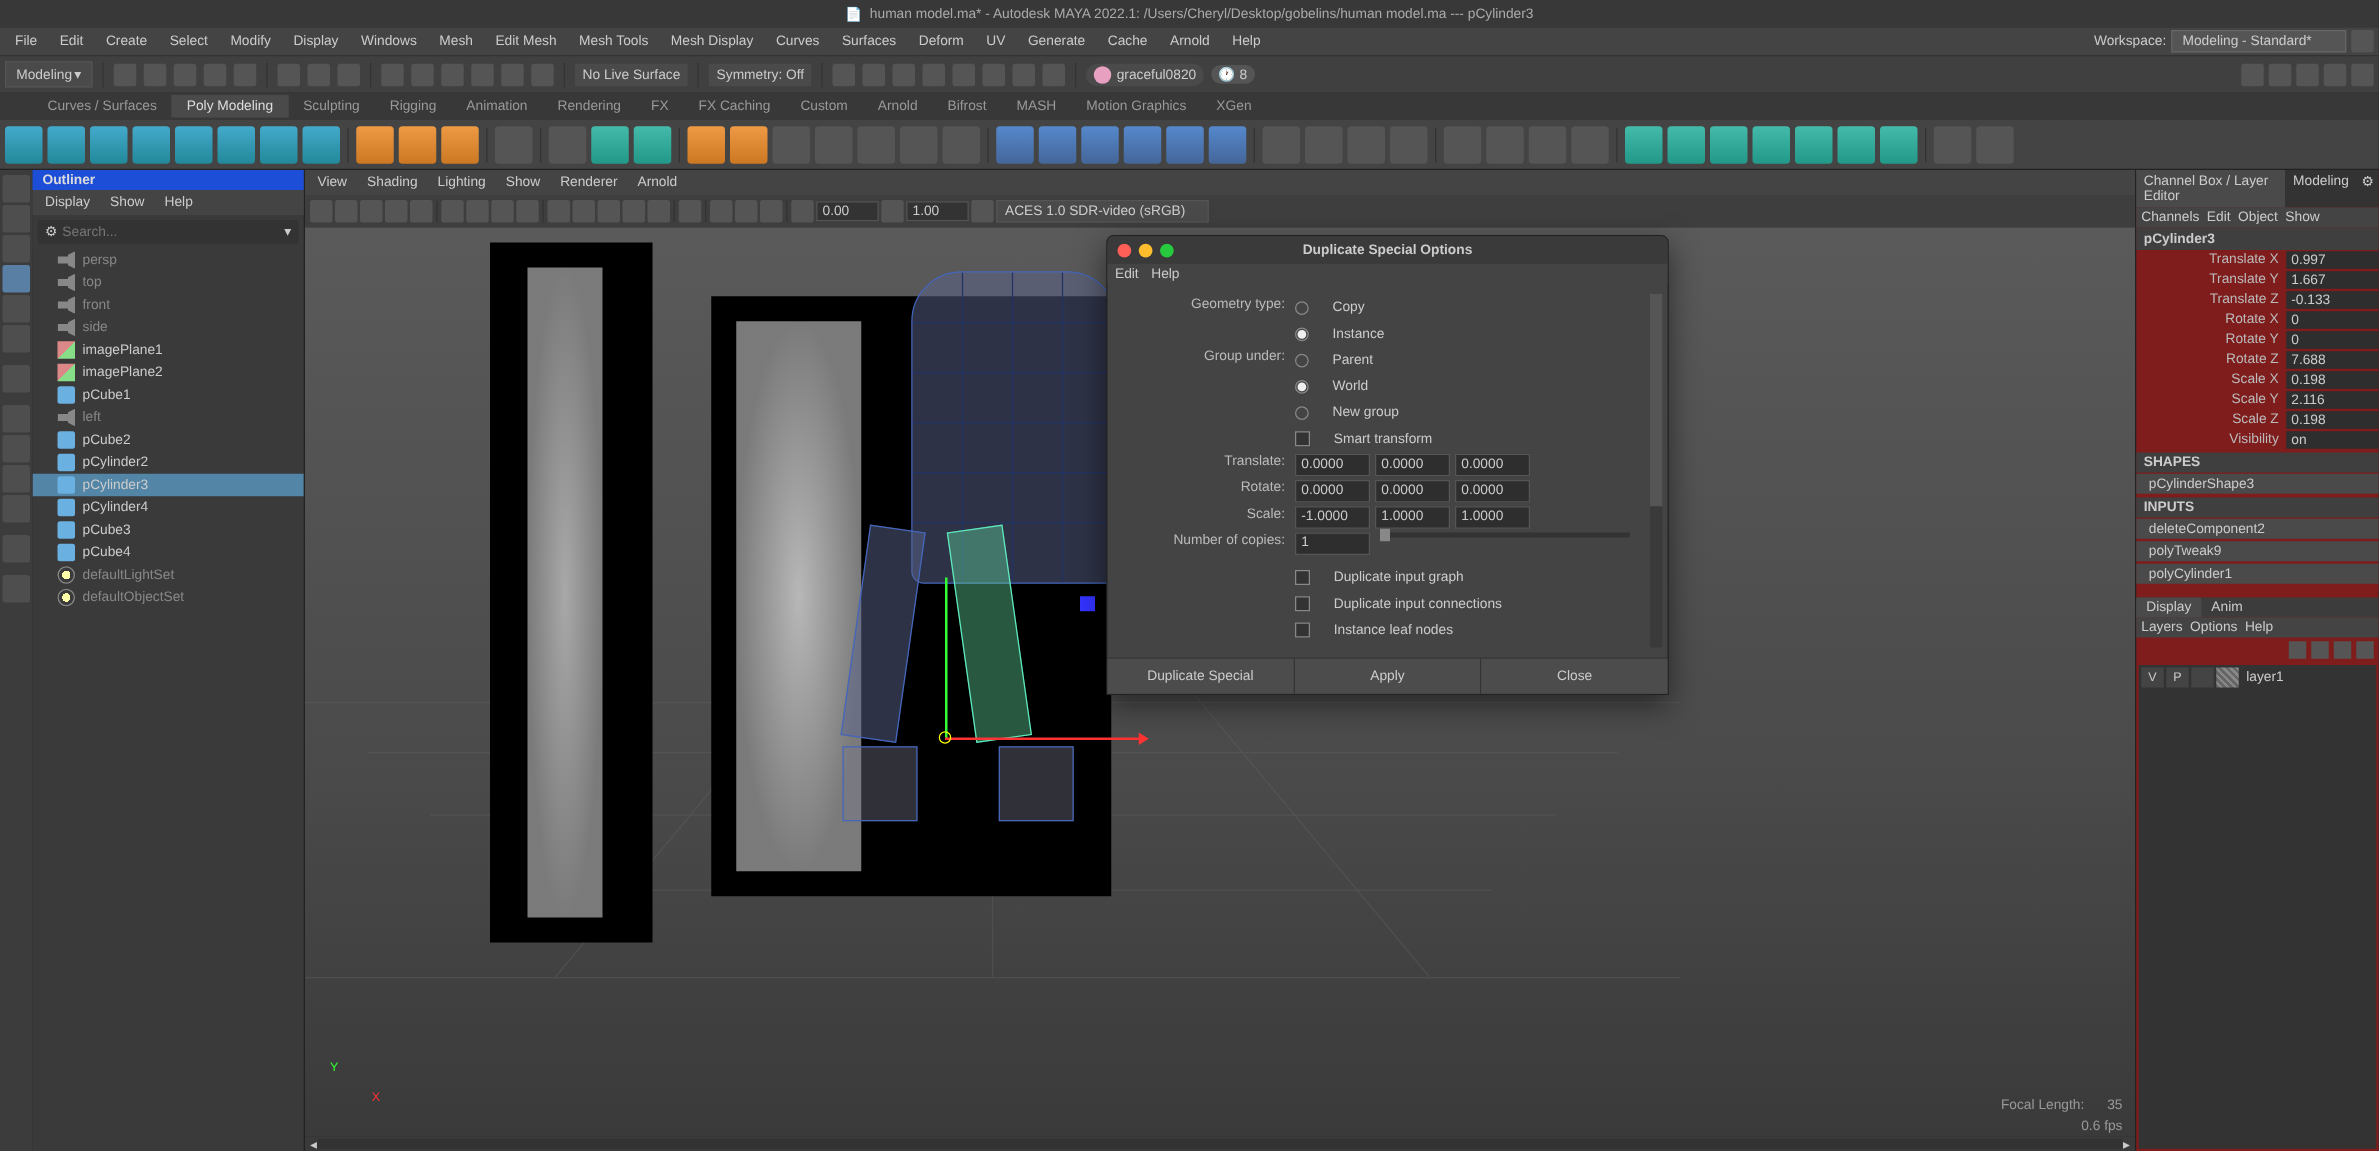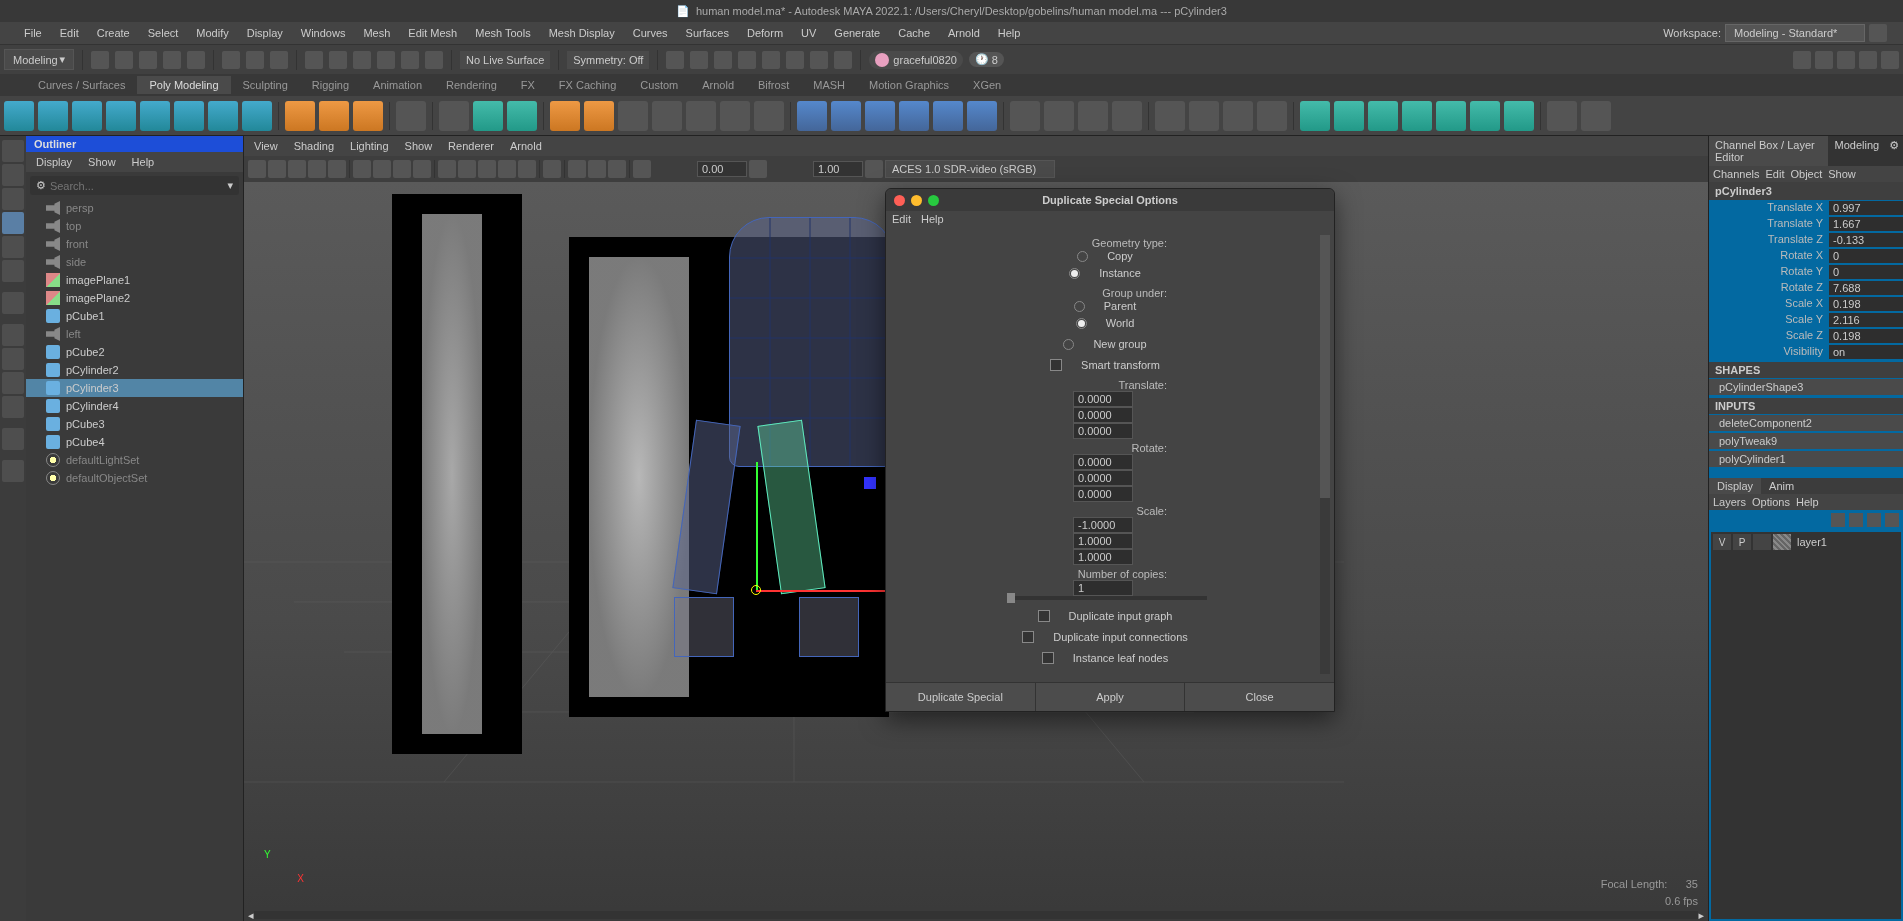--- a/index.html
+++ b/index.html
@@ -3,21 +3,21 @@
 <meta charset="utf-8">
 <style>
 * { margin: 0; padding: 0; box-sizing: border-box; font-family: "Segoe UI", Arial, sans-serif; font-size: 11px; }
 body { background: #2b2b2b; color: #ccc; width: 1903px; height: 921px; overflow: hidden; position: relative; }
 
 
 .title-bar { height: 22px; background: #383838; display: flex; align-items: center; justify-content: center; color: #aaa; font-size: 11px; }
 .title-bar .file-icon { margin-right: 6px; color: #6ab0e0; }
 
 
-.main-menu { height: 22px; background: #444; display: flex; align-items: center; padding: 0 16px; gap: 2px; }
+.main-menu { height: 22px; background: #444; display: flex; align-items: center; padding: 0 4px; gap: 2px; }
 .main-menu-item { padding: 2px 8px; cursor: pointer; }
 .main-menu-right { margin-left: auto; display: flex; align-items: center; gap: 4px; }
 .workspace-select { background: #555; padding: 2px 8px; color: #ccc; border: 1px solid #666; width: 140px; }
 
 
 .status-line { height: 30px; background: #404040; display: flex; align-items: center; padding: 0 4px; gap: 6px; border-top: 1px solid #333; }
 .mode-select { background: #4a4a4a; padding: 3px 8px; width: 70px; display: flex; align-items: center; border: 1px solid #555; }
 .sl-sep { width: 1px; height: 20px; background: #333; margin: 0 2px; }
 .sl-icon { width: 18px; height: 18px; background: #555; border-radius: 2px; }
 .sl-btn { padding: 3px 6px; background: #4a4a4a; }
@@ -58,21 +58,21 @@
 .ol-icon.camera { background: #888; clip-path: polygon(0 30%, 60% 30%, 60% 20%, 100% 0, 100% 100%, 60% 80%, 60% 70%, 0 70%); }
 .ol-icon.plane { background: linear-gradient(135deg, #d88 50%, #8d8 50%); }
 .ol-icon.mesh { background: #6ab0e0; border-radius: 2px; }
 .ol-icon.light { background: radial-gradient(circle, #ffa 40%, transparent 40%); border: 1px solid #888; border-radius: 50%; }
 
 
 .viewport-container { flex: 1; display: flex; flex-direction: column; }
 .viewport-menu { background: #444; padding: 2px 4px; display: flex; gap: 4px; font-size: 11px; }
 .viewport-toolbar { background: #3e3e3e; height: 26px; display: flex; align-items: center; gap: 2px; padding: 0 4px; }
 .vt-icon { width: 18px; height: 18px; background: #555; border-radius: 2px; }
-.vt-input { background: #333; width: 50px; padding: 1px 4px; color: #ccc; border: 1px solid #555; margin-left: 44px; }
+.vt-input { background: #333; width: 50px; padding: 1px 4px; color: #ccc; border: 1px solid #555; }
 .vt-select { background: #4a4a4a; padding: 2px 6px; width: 170px; border: 1px solid #555; }
 .vt-sep { width: 1px; height: 18px; background: #333; margin: 0 1px; }
 .viewport { flex: 1; background: linear-gradient(to bottom, #5a5a5a 0%, #4a4a4a 60%, #3a3a3a 100%); position: relative; overflow: hidden; }
 
 
 .scene { position: absolute; inset: 0; }
 .image-plane-1 { position: absolute; left: 148px; top: 12px; width: 130px; height: 560px; background: #000; }
 .image-plane-2 { position: absolute; left: 325px; top: 55px; width: 320px; height: 480px; background: #000; }
 .wireframe-torso { position: absolute; left: 485px; top: 35px; width: 165px; height: 250px; background: rgba(90,100,140,0.5); border: 1px solid #4466bb; }
 .wireframe-leg { position: absolute; width: 45px; height: 170px; background: rgba(90,100,140,0.5); border: 1px solid #4466bb; }
@@ -92,37 +92,37 @@
 
 
 .dialog { position: absolute; left: 885px; top: 188px; width: 450px; background: #444; border: 1px solid #222; border-radius: 6px 6px 0 0; box-shadow: 0 8px 24px rgba(0,0,0,0.5); }
 .dialog-title { height: 22px; background: #3a3a3a; display: flex; align-items: center; padding: 0 8px; border-radius: 6px 6px 0 0; position: relative; }
 .dialog-title-text { position: absolute; left: 50%; transform: translateX(-50%); color: #ccc; font-weight: bold; }
 .traffic { display: flex; gap: 6px; }
 .tl { width: 11px; height: 11px; border-radius: 50%; }
 .tl.red { background: #ff5f56; } .tl.yellow { background: #ffbd2e; } .tl.green { background: #27c93f; }
 .dialog-menu { background: #444; padding: 2px 6px; display: flex; gap: 10px; }
 .dialog-body { padding: 10px 20px 10px 10px; position: relative; }
-.dialog-row { display: flex; align-items: center; margin-bottom: 3px; min-height: 18px; flex-direction: column; }
+.dialog-row { display: flex; margin-bottom: 3px; min-height: 18px; }
 .dialog-label { width: 140px; text-align: right; padding-right: 8px; color: #bbb; }
 .dialog-radio { display: flex; align-items: center; gap: 19px; padding: 1px 0; }
 .radio-dot { width: 11px; height: 11px; border-radius: 50%; border: 1px solid #888; display: inline-block; }
 .radio-dot.checked::after { content:''; display:block; width:7px; height:7px; margin:1px; border-radius:50%; background:#eee; }
 .checkbox { width: 12px; height: 12px; border: 1px solid #888; display: inline-block; background: #333; }
 .dialog-input { width: 60px; background: #2e2e2e; border: 1px solid #555; padding: 1px 4px; color: #ccc; margin-right: 4px; }
 .dialog-slider { width: 200px; height: 4px; background: #333; position: relative; margin-left: 4px; }
 .dialog-slider-thumb { position: absolute; left: 0; top: -3px; width: 8px; height: 10px; background: #888; }
 .dialog-scroll { position: absolute; right: 4px; top: 8px; bottom: 8px; width: 10px; background: #3a3a3a; }
 .dialog-scroll-thumb { position: absolute; top: 0; width: 10px; height: 60%; background: #555; }
 .dialog-buttons { display: flex; border-top: 1px solid #333; }
 .dialog-btn { flex: 1; padding: 8px; text-align: center; background: #4c4c4c; cursor: pointer; border-right: 1px solid #333; }
 .dialog-btn:last-child { border-right: none; }
 
 
-.channel-panel { width: 195px; background: #0369a1; border-left: 1px solid #222; display: flex; flex-direction: column; }
+.channel-panel { width: 195px; background: #7f1d1d; border-left: 1px solid #222; display: flex; flex-direction: column; }
 .cp-tabs { display: flex; background: #333; font-size: 11px; }
 .cp-tab { padding: 3px 6px; cursor: pointer; }
 .cp-tab.active { background: #4a4a4a; }
 .cp-menu { background: #444; padding: 2px 4px; display: flex; gap: 6px; font-size: 11px; }
 .cp-object { padding: 3px 6px; background: #3f3f3f; font-weight: bold; }
 .cp-attrs { }
 .cp-attr { display: flex; padding: 1px 0; }
 .cp-attr-name { width: 120px; text-align: right; padding-right: 6px; color: #bbb; font-size: 11px; }
 .cp-attr-val { flex: 1; background: #2e2e2e; padding: 1px 4px; color: #ccc; font-size: 11px; }
 .cp-section { padding: 2px 6px; background: #3f3f3f; font-weight: bold; margin-top: 2px; }

